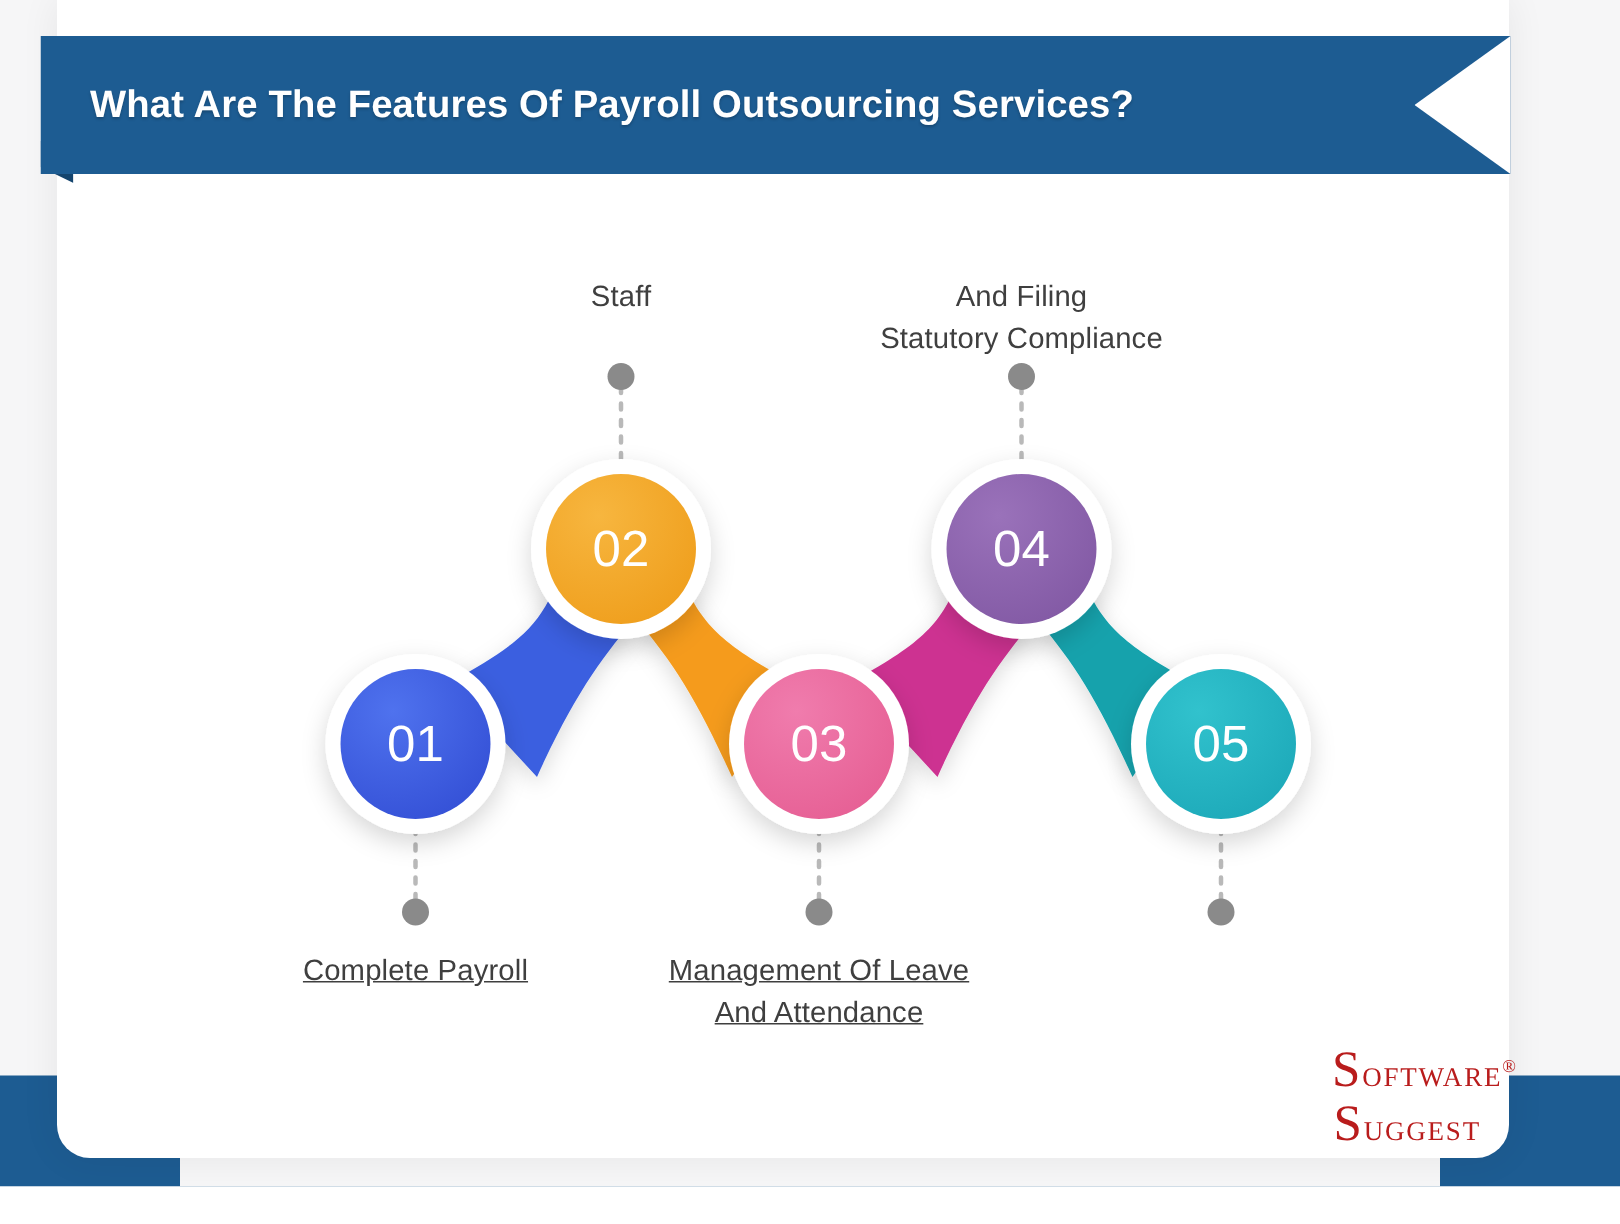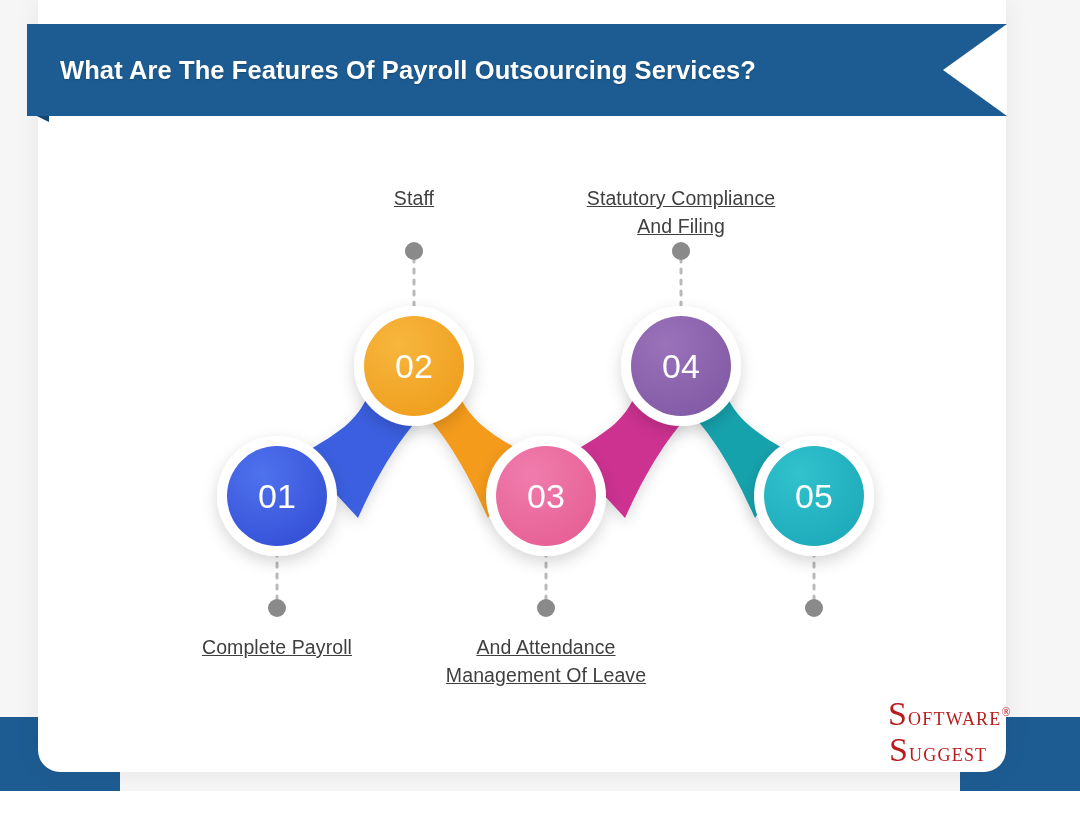--- a/index.html
+++ b/index.html
@@ -116,21 +116,21 @@
 
   
   .label {
     position: absolute;
     text-align: center;
     color: #3f3f3f;
     font-size: 19.5px;
     line-height: 28px;
     letter-spacing: 0.1px;
   }
-  .label-top { width: 300px; text-decoration: underline; }
+  .label-top { width: 300px; }
   .label-bottom { width: 300px; text-decoration: underline; }
 
   
   .logo {
     position: absolute;
     left: 888px;
     top: 703px;
     width: 140px;
     height: 56px;
     color: #b91c1c;
@@ -281,31 +281,31 @@
       <text x="681" y="366" text-anchor="middle" dominant-baseline="central" font-family="Liberation Sans, sans-serif" font-size="34" fill="#ffffff">04</text>
       <text x="814" y="496" text-anchor="middle" dominant-baseline="central" font-family="Liberation Sans, sans-serif" font-size="34" fill="#ffffff">05</text>
     </svg>
   </div>
 
   <div class="label label-top" style="left:264px; top:184px;">
     <div>Staff</div>
   </div>
 
   <div class="label label-top" style="left:531px; top:184px;">
+    <div>And Filing</div>
     <div>Statutory Compliance</div>
-    <div>And Filing</div>
   </div>
 
   <div class="label label-bottom" style="left:127px; top:633px;">
     <div>Complete Payroll</div>
   </div>
 
   <div class="label label-bottom" style="left:396px; top:633px;">
+    <div>Management Of Leave</div>
     <div>And Attendance</div>
-    <div>Management Of Leave</div>
   </div>
 
 
   <div class="logo">
     <div class="l1"><span class="cap">S</span><span>oftware</span><span class="reg">®</span></div>
     <div class="l2"><span class="cap">S</span><span>uggest</span></div>
   </div>
 
 </div>
 

